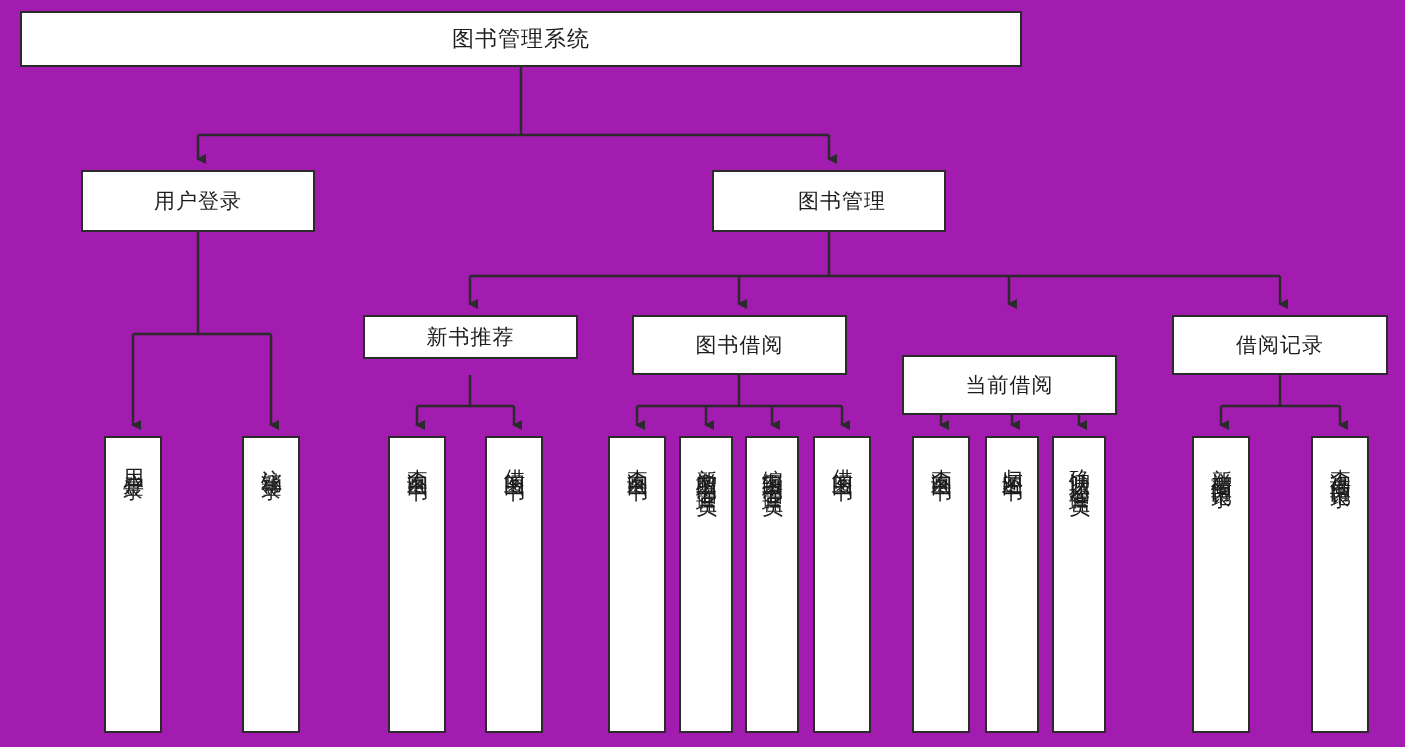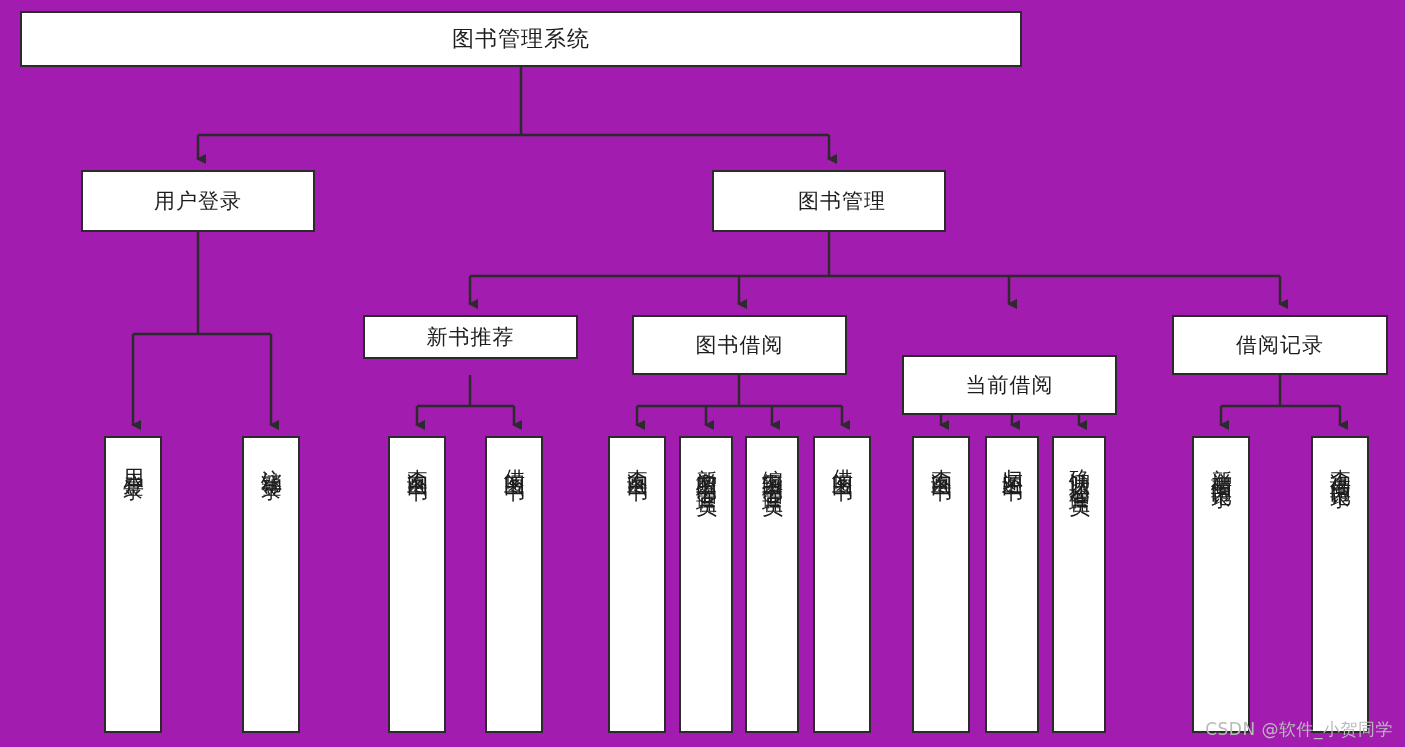--- a/index.html
+++ b/index.html
@@ -176,14 +176,13 @@
         <span class="node-label">确认归还（管理员）</span>
       </div>
       <div class="node vertical" style="left: 1192px; top: 436px; width: 58px; height: 297px;">
         <span class="node-label">新增借阅记录</span>
       </div>
       <div class="node vertical" style="left: 1311px; top: 436px; width: 58px; height: 297px;">
         <span class="node-label">查询借阅记录</span>
       </div>
     </div>
 
-  <div class="watermark">CSDN @软件_小贺同学</div>
 </div>
 
 </body></html>

